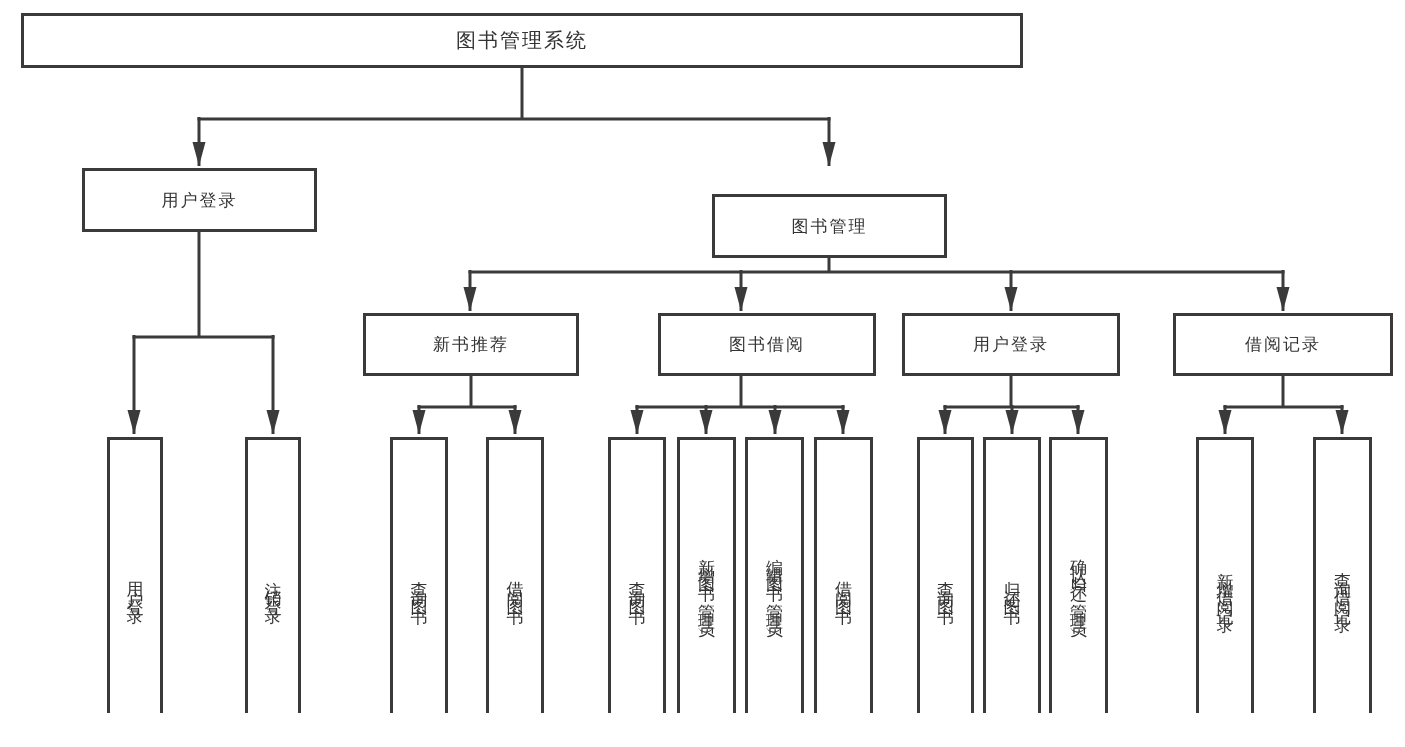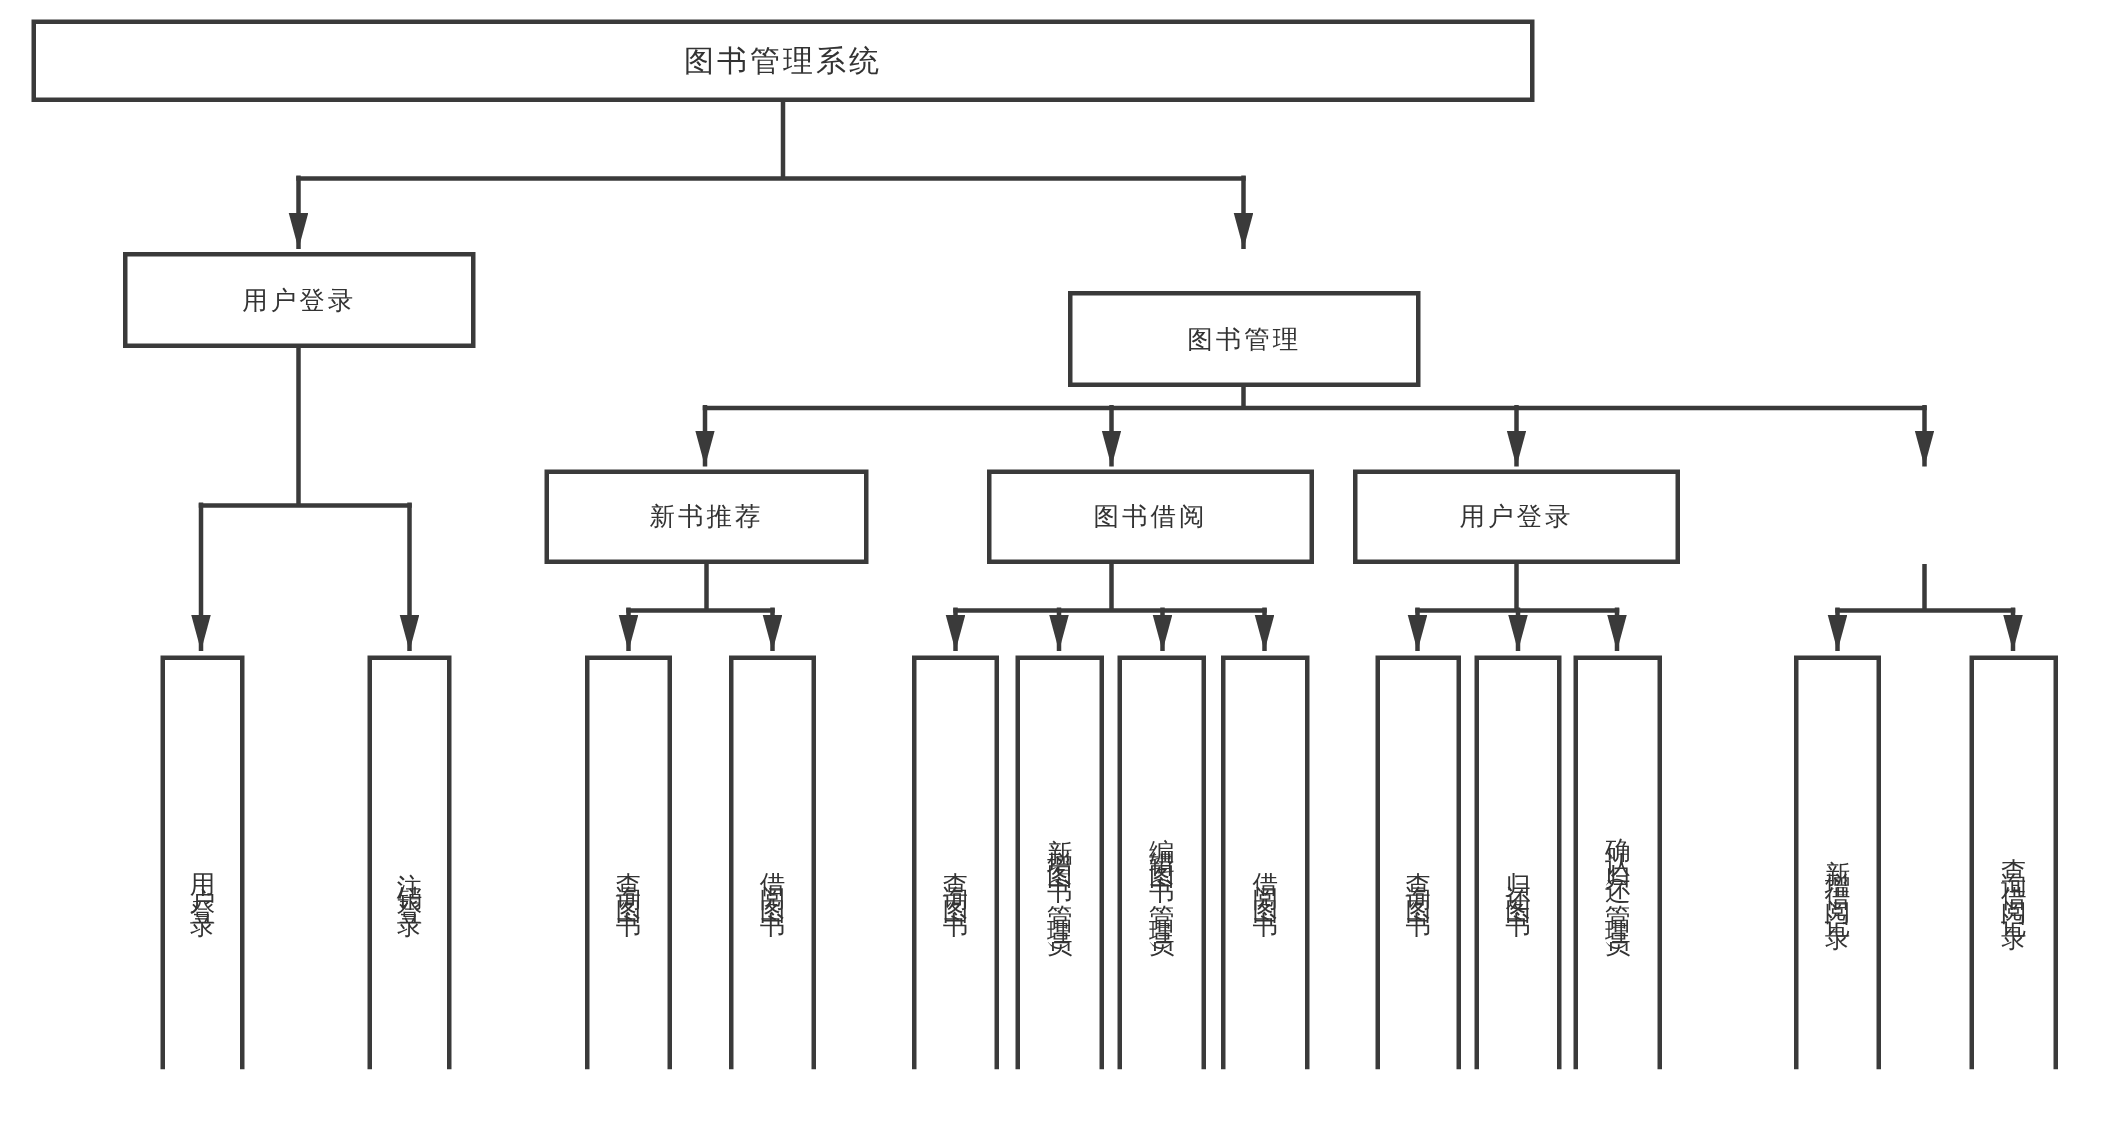--- a/index.html
+++ b/index.html
@@ -144,20 +144,23 @@
 
   <div class="node h" id="n-recommend">
     <span>新书推荐</span>
   </div>
   <div class="node h" id="n-borrow">
     <span>图书借阅</span>
   </div>
   <div class="node h" id="n-current">
     <span>用户登录</span>
   </div>
+  <div class="node h" id="n-records">
+    <span>借阅记录</span>
+  </div>
 
   <div class="node v leaf" id="l-login-0">
     <span>用户登录</span>
   </div>
   <div class="node v leaf" id="l-login-1">
     <span>注销登录</span>
   </div>
 
   <div class="node v leaf" id="l-recommend-0">
     <span>查询图书</span>

